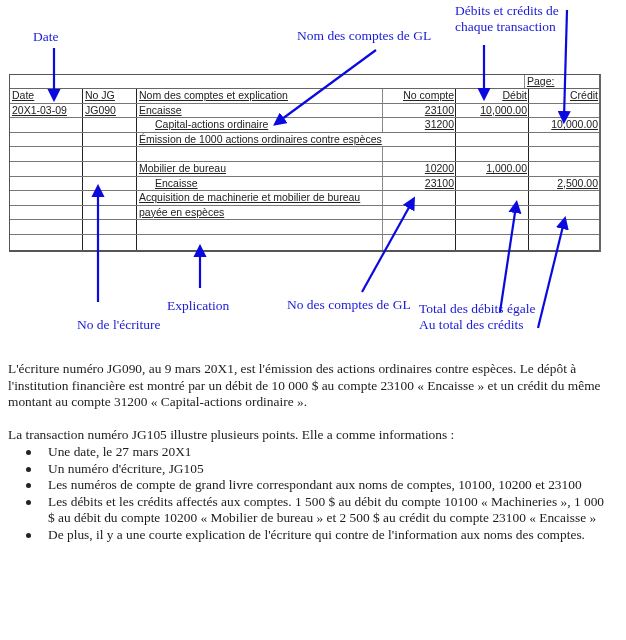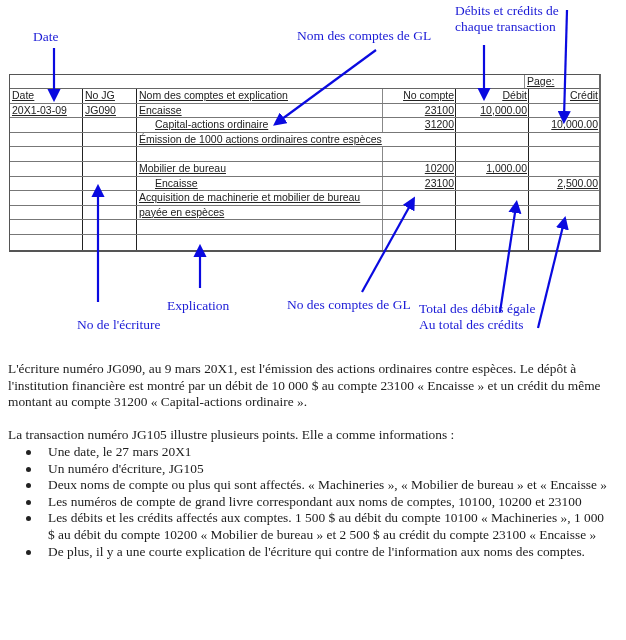--- a/index.html
+++ b/index.html
@@ -164,18 +164,17 @@
     <line x1="538" y1="328" x2="564" y2="222" marker-end="url(#ah)"></line>
   </g>
 </svg>
 
 <div class="body-text">
   <p>L'écriture numéro JG090, au 9 mars 20X1, est l'émission des actions ordinaires contre espèces. Le dépôt à l'institution financière est montré par un débit de 10 000 $ au compte 23100 « Encaisse » et un crédit du même montant au compte 31200 « Capital-actions ordinaire ».</p>
   <p>La transaction numéro JG105 illustre plusieurs points. Elle a comme informations :</p>
   <ul>
     <li>Une date, le 27 mars 20X1</li>
     <li>Un numéro d'écriture, JG105</li>
-    <li>Deux noms de compte ou plus qui sont affectés. « Machineries », « Mobilier de bureau » et « Encaisse »</li>
     <li>Les numéros de compte de grand livre correspondant aux noms de comptes, 10100, 10200 et 23100</li>
     <li>Les débits et les crédits affectés aux comptes. 1 500 $ au débit du compte 10100 « Machineries », 1 000 $ au débit du compte 10200 « Mobilier de bureau » et 2 500 $ au crédit du compte 23100 « Encaisse »</li>
     <li>De plus, il y a une courte explication de l'écriture qui contre de l'information aux noms des comptes.</li>
   </ul>
 </div>
 
 </body></html>

